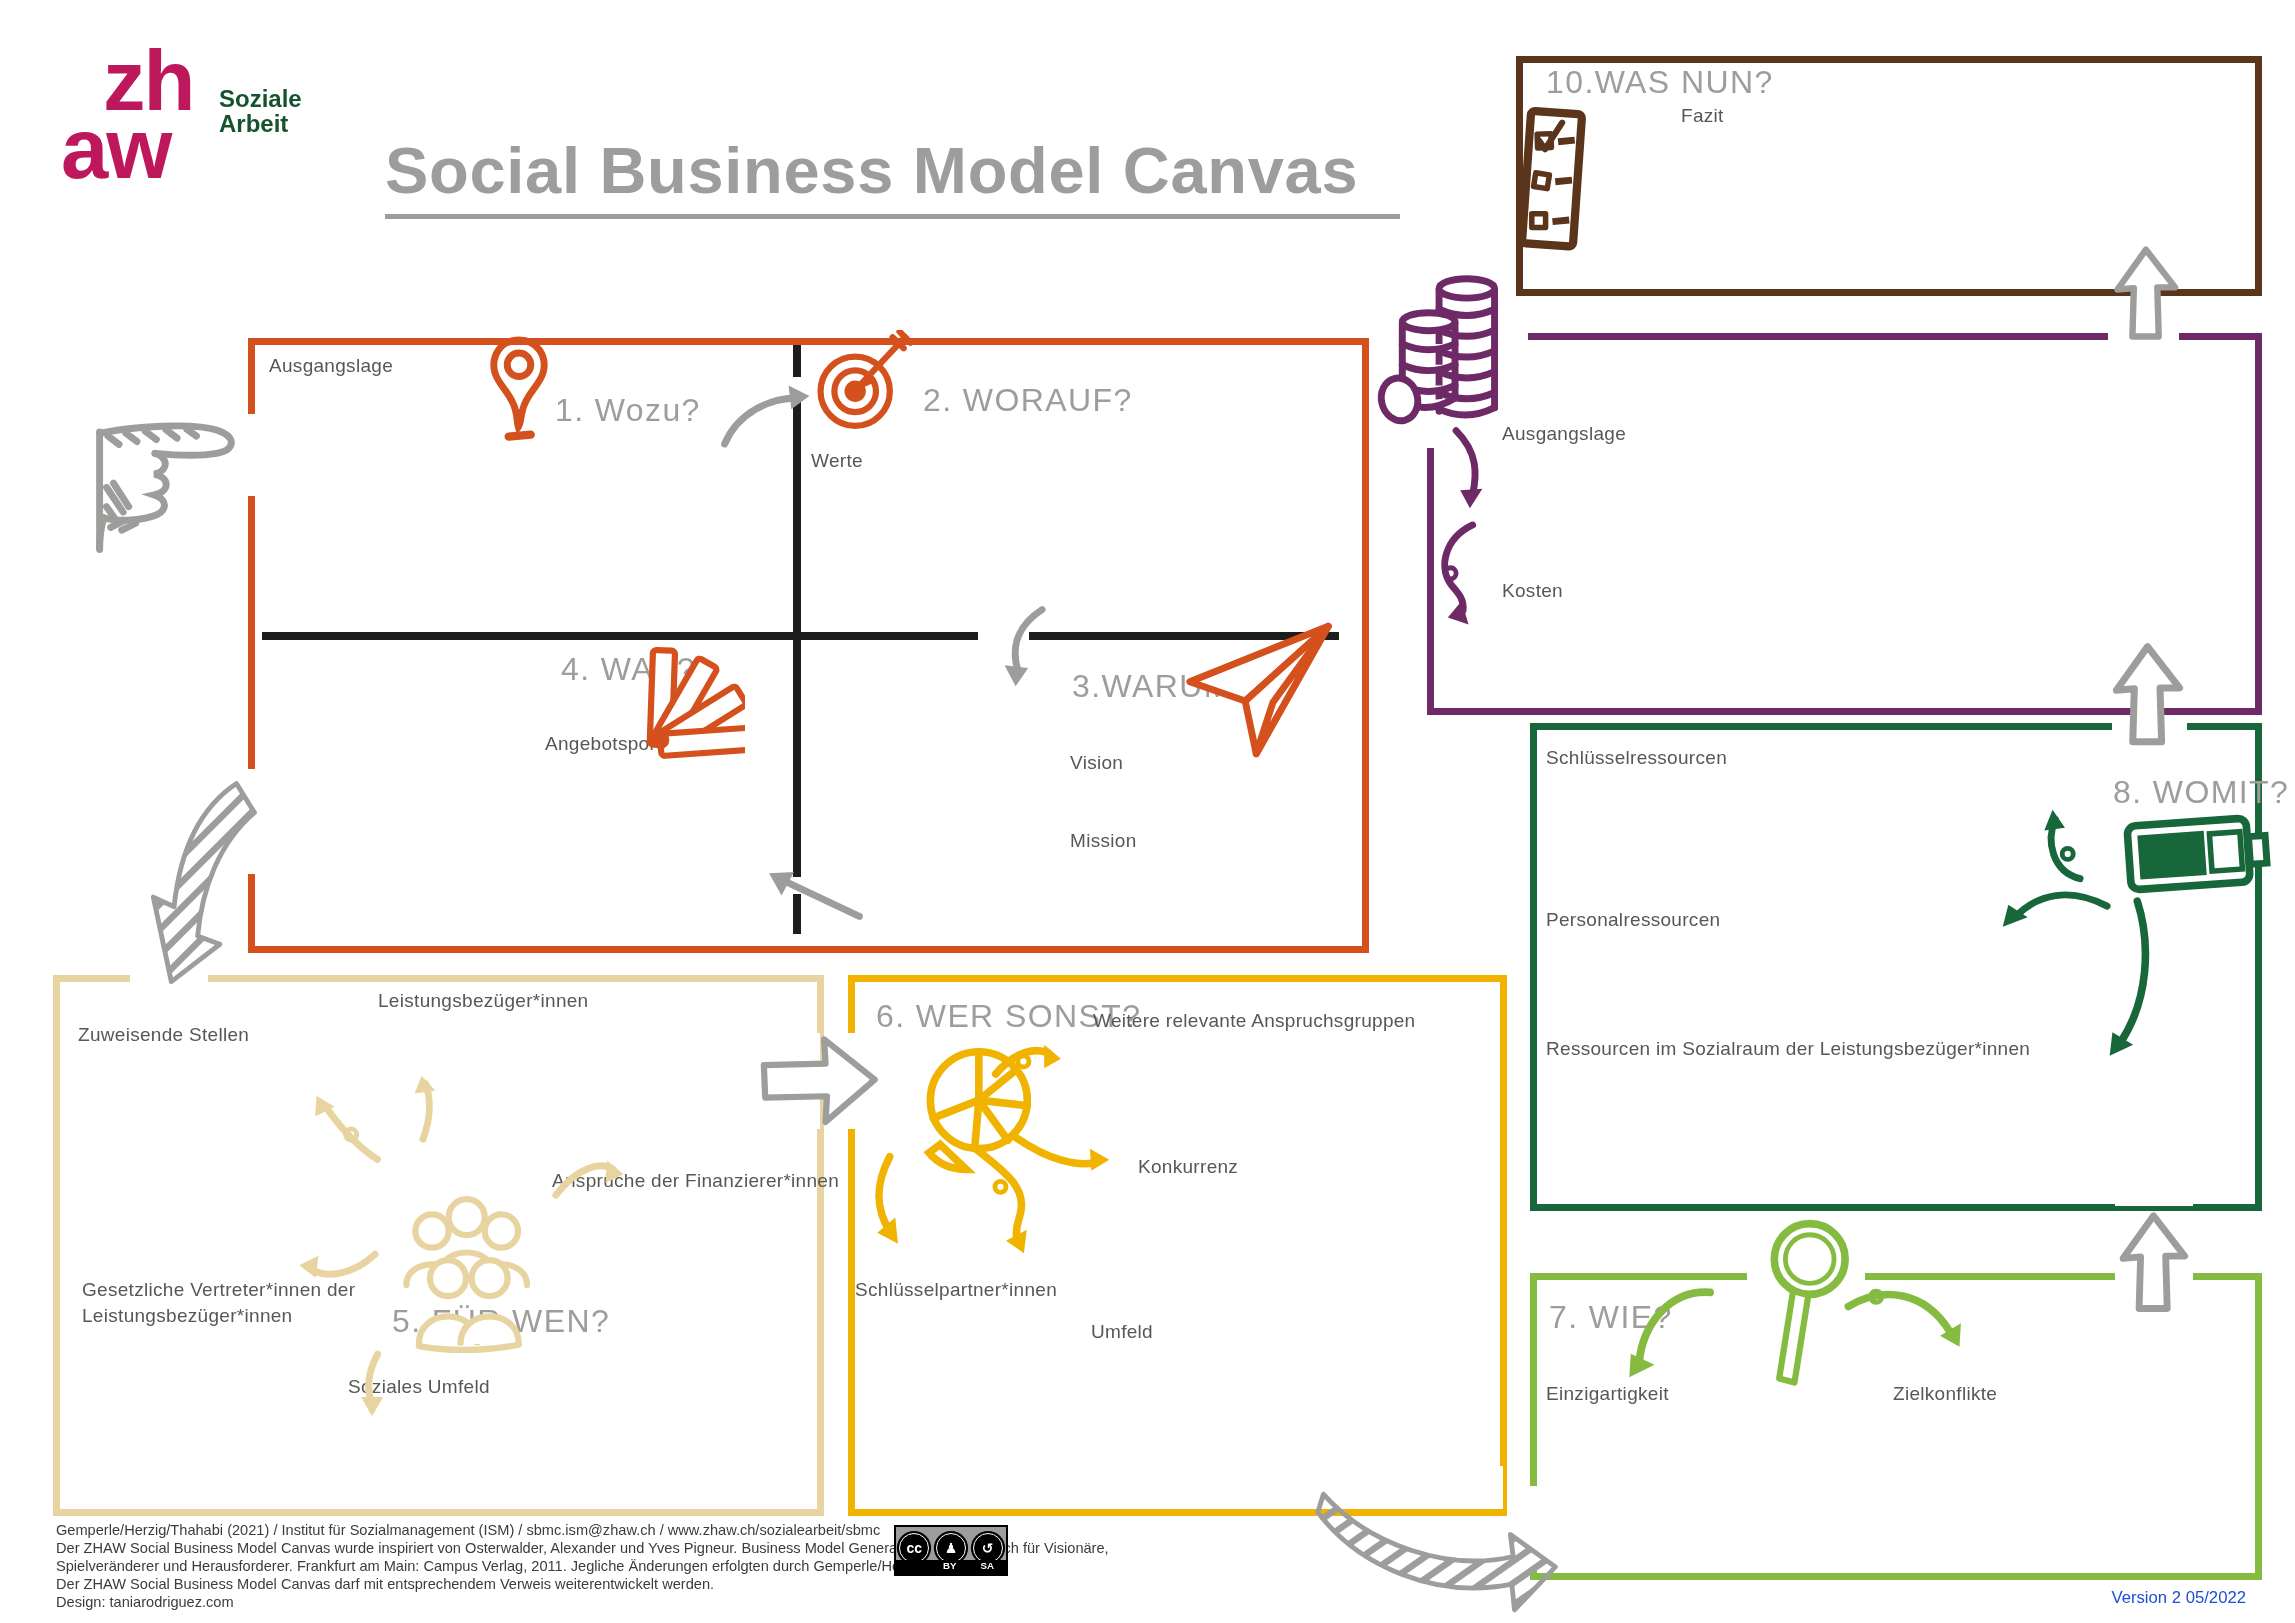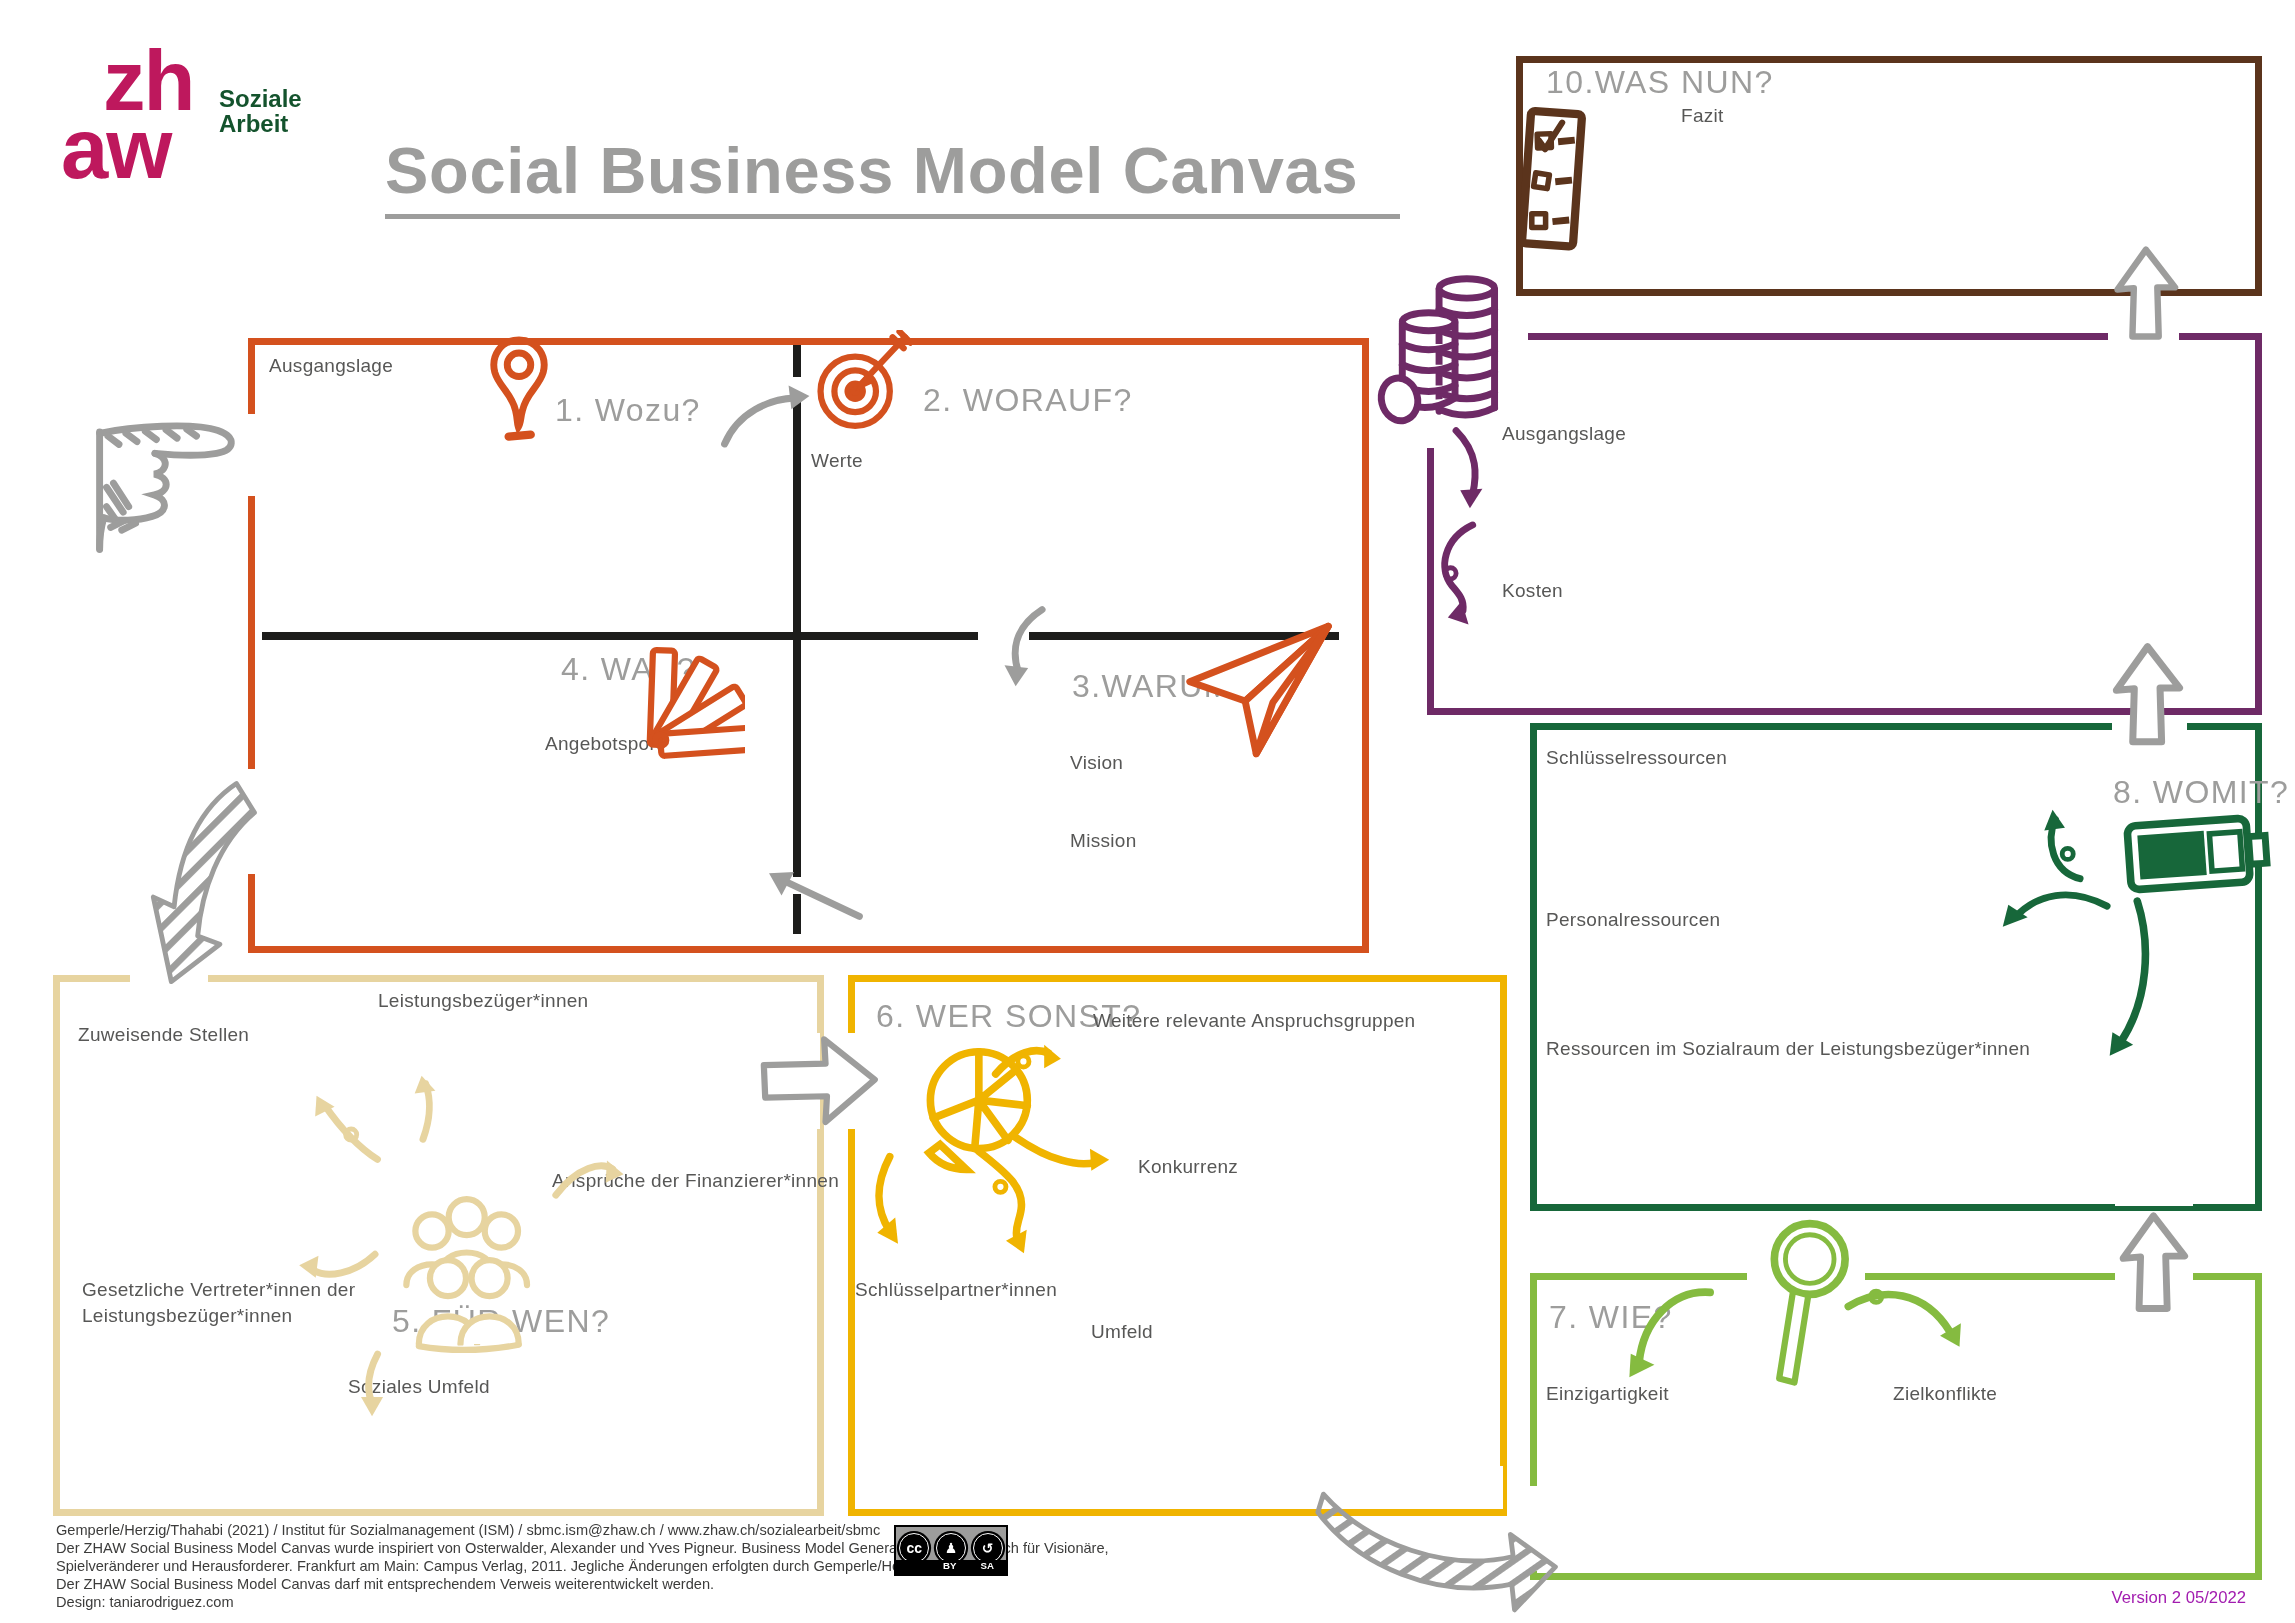--- a/index.html
+++ b/index.html
@@ -11,21 +11,21 @@
   .patch{position:absolute;background:#ffffff;z-index:3;}
   .ic{position:absolute;z-index:4;}
   .blk{position:absolute;background:#1D1D1B;z-index:2;}
   .footer-line{color:#3C3C3B;font-size:14.6px;line-height:18px;white-space:nowrap;}
   #title{position:absolute;left:385px;top:133px;color:#9D9D9C;font-weight:bold;font-size:65px;
          letter-spacing:0.7px;border-bottom:5.6px solid #9D9D9C;padding:0 42px 5.6px 0;white-space:nowrap;}
   #logo{position:absolute;left:61px;top:47px;color:#be185d;font-weight:bold;font-size:85px;
         line-height:0.8;letter-spacing:-2.1px;}
   #logo .zh{padding-left:42px;}
   #logo-sub{position:absolute;left:219px;top:86px;color:#14532d;font-weight:bold;font-size:24px;line-height:1.06;}
-  #version{position:absolute;right:49px;top:1588px;color:#a21caf;font-size:16.7px;}
+  #version{position:absolute;right:49px;top:1588px;color:#1d4ed8;font-size:16.7px;}
   #footer{position:absolute;left:56px;top:1521px;}
   #cc-badge{position:absolute;left:894px;top:1525px;width:110px;height:47px;border:2.8px solid #000;
             background:#9D9D9C;z-index:4;}
   #cc-badge .row{display:flex;justify-content:space-around;align-items:center;height:32px;padding-top:5px;}
   .cc-circle{width:28px;height:28px;border-radius:50%;background:#000;color:#fff;display:flex;
              align-items:center;justify-content:center;font-weight:bold;font-size:14px;
              border:1.4px solid #fff;box-shadow:0 0 0 2.1px #000;}
   #cc-badge .strip{position:absolute;bottom:0;left:0;right:0;height:14px;background:#000;color:#fff;
                    font-size:9.7px;font-weight:bold;display:flex;justify-content:space-around;padding-left:35px;}
 </style>

